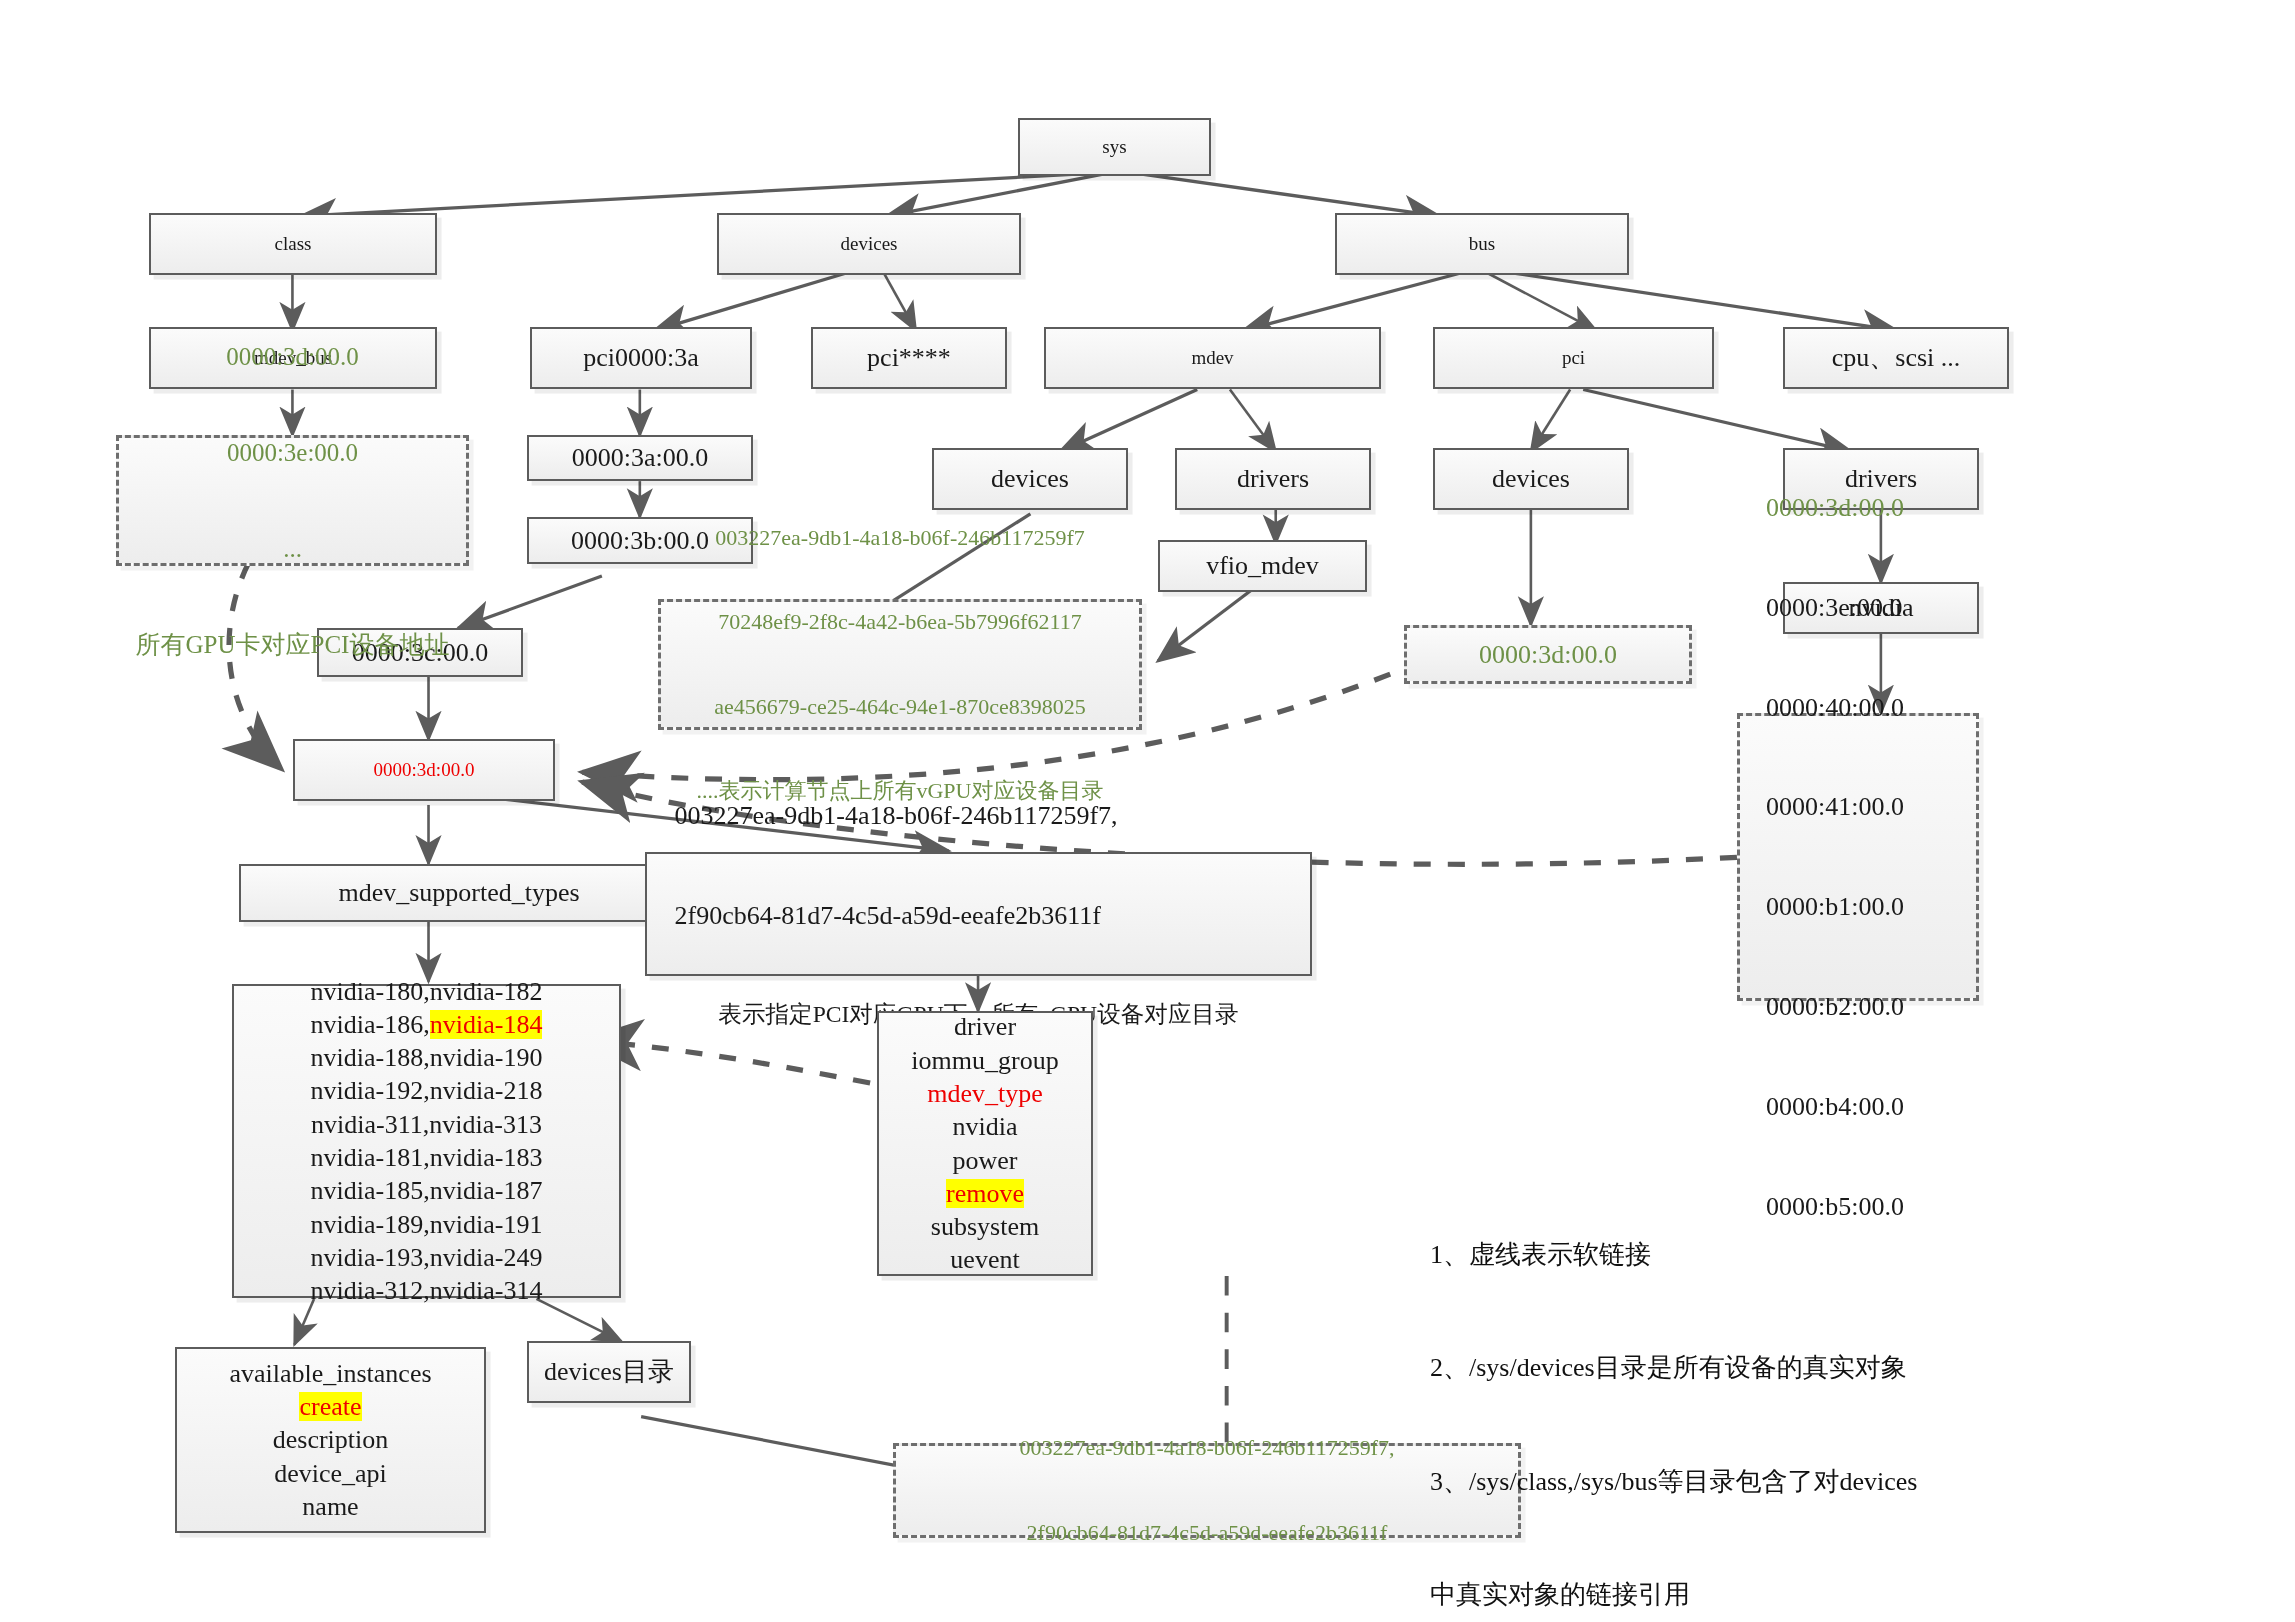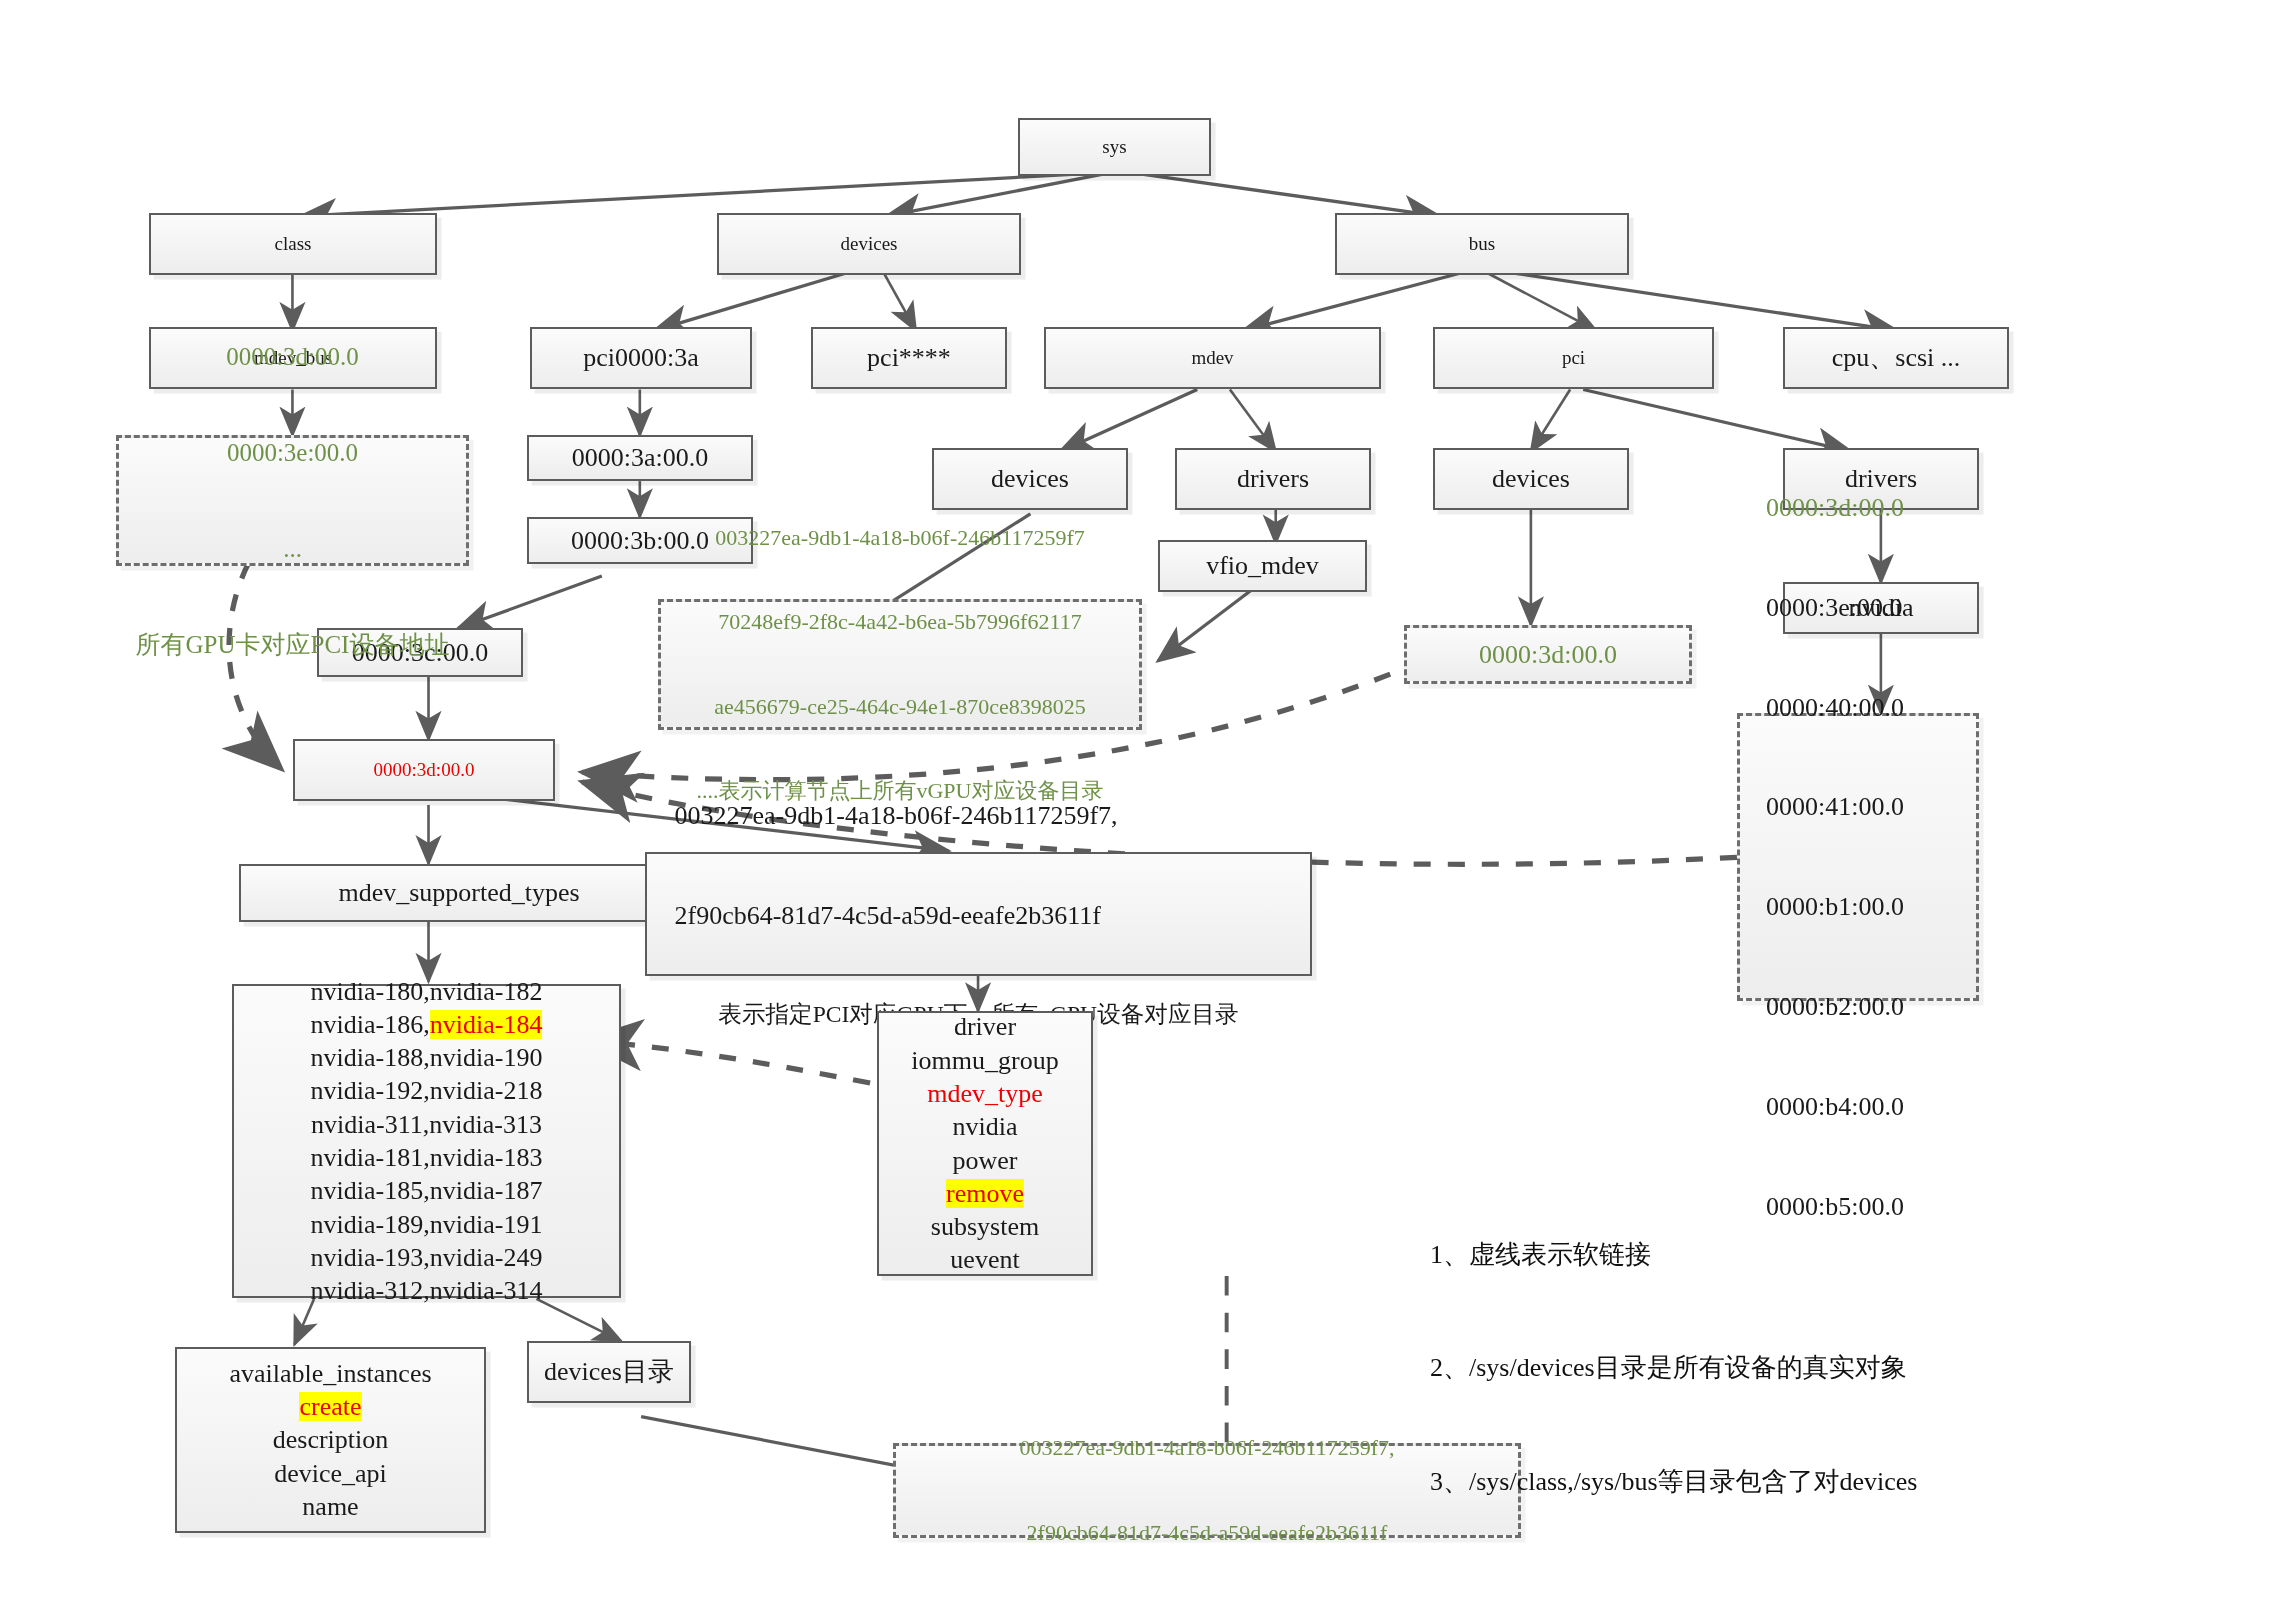--- a/index.html
+++ b/index.html
@@ -242,16 +242,17 @@
     <span class="inner">
       <span class="ln">003227ea-9db1-4a18-b06f-246b117259f7,</span>
       <span class="ln">2f90cb64-81d7-4c5d-a59d-eeafe2b3611f</span>
     </span>
   </div>
 
   <div class="legend" style="left:1430px;top:1161px;">
     <span class="ln">1、虚线表示软链接</span>
     <span class="ln">2、/sys/devices目录是所有设备的真实对象</span>
     <span class="ln">3、/sys/class,/sys/bus等目录包含了对devices</span>
+    <span class="ln">中真实对象的链接引用</span>
   </div>
 
 </div>
 
 
 </body></html>

